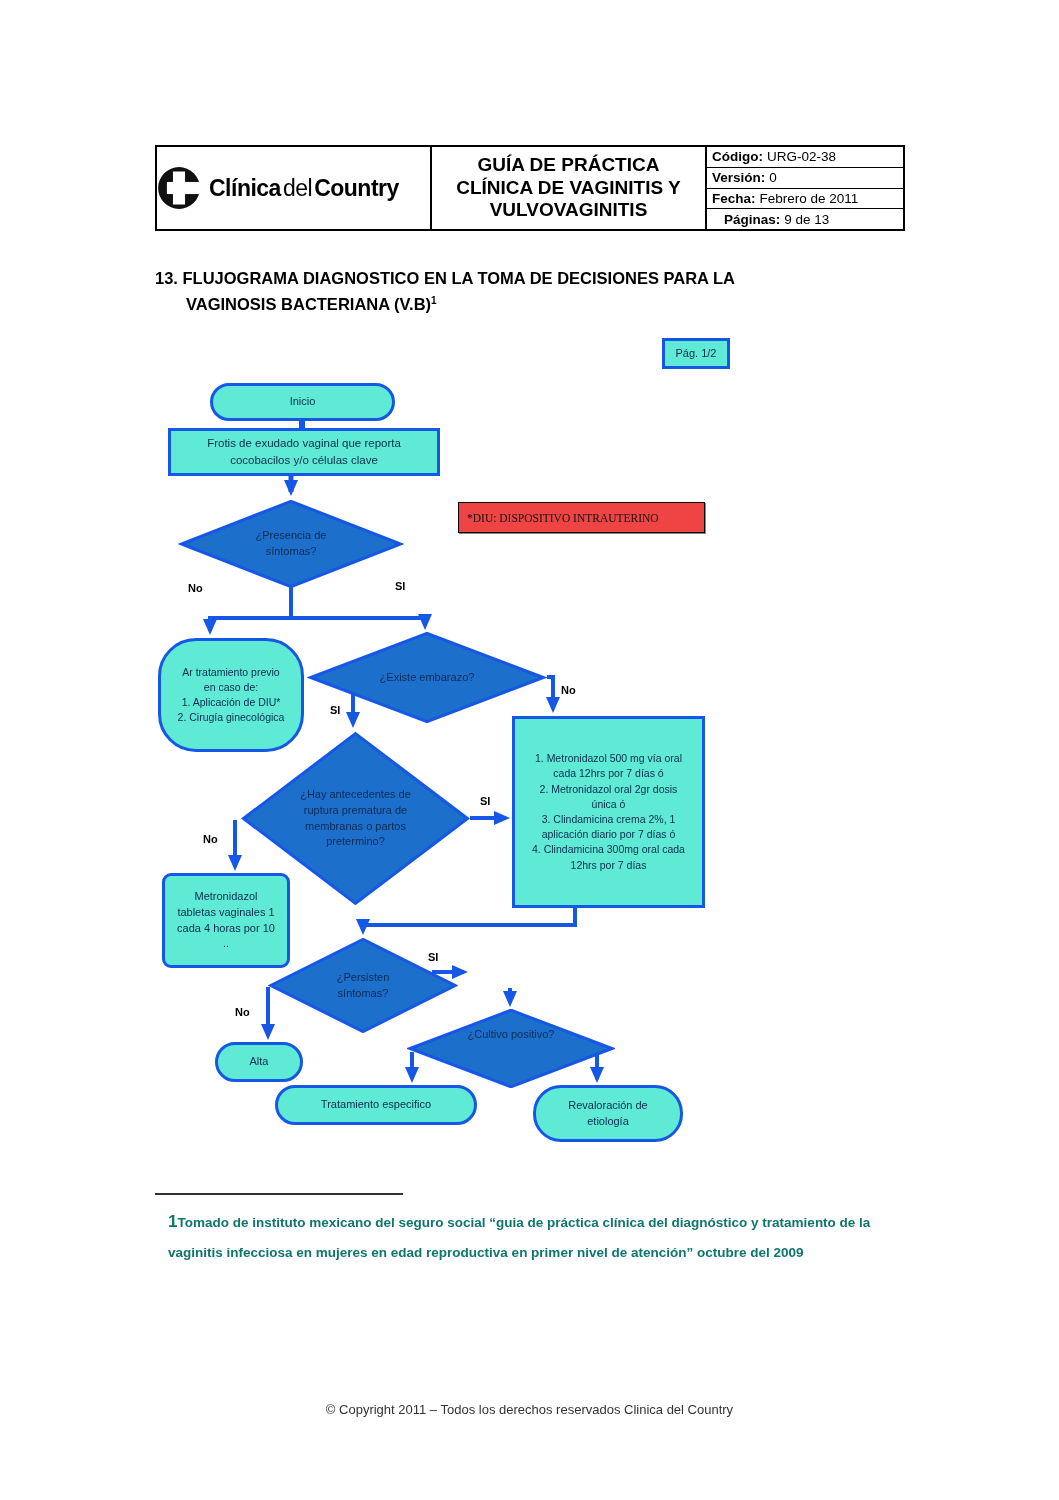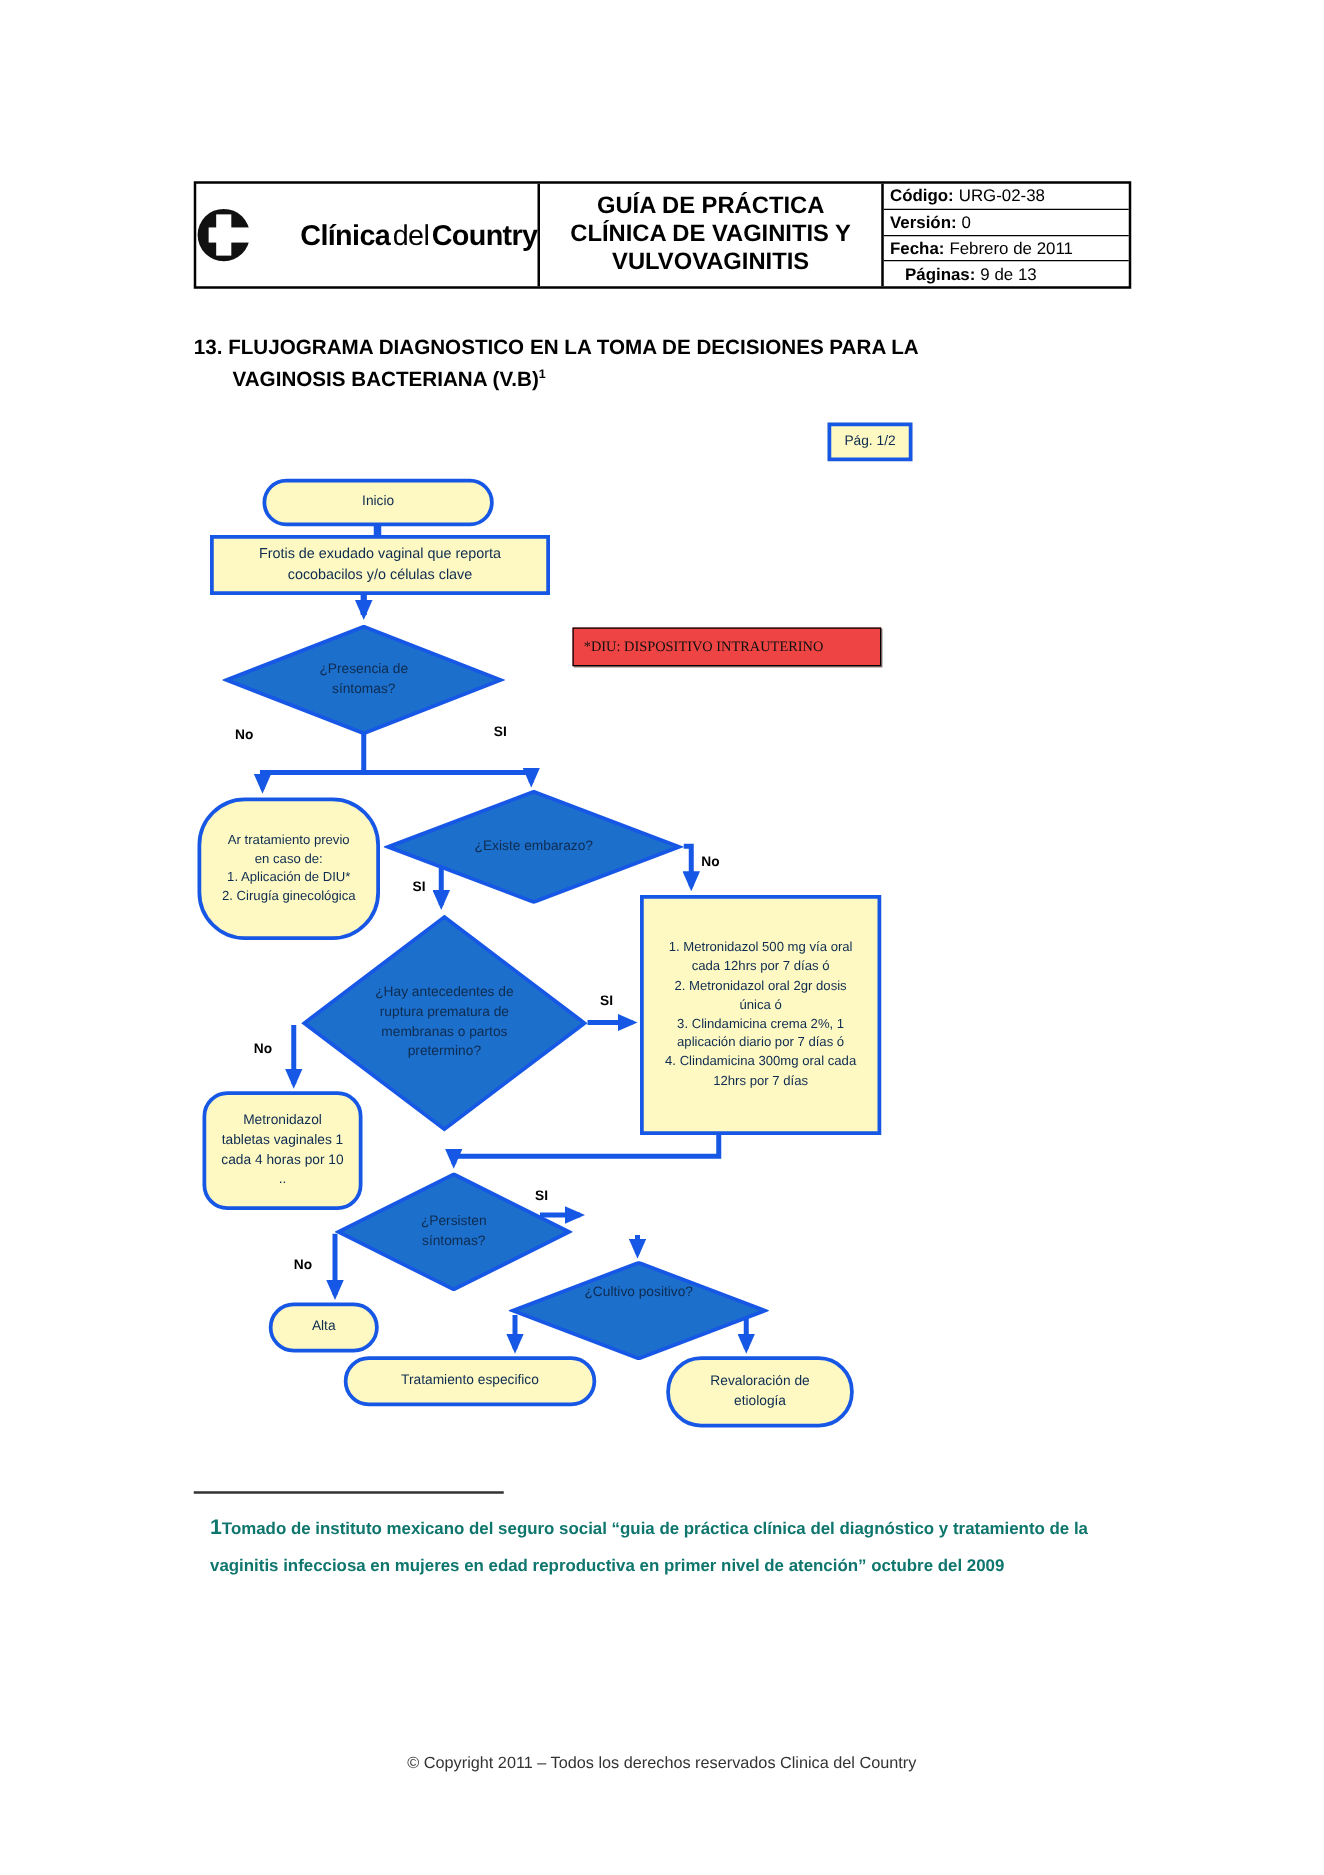--- a/index.html
+++ b/index.html
@@ -2,38 +2,38 @@
 <html><head>
 <meta charset="utf-8">
 <style>
   html,body{margin:0;padding:0;background:#fff;}
   .page{position:relative;width:1059px;height:1500px;background:#ffffff;
         font-family:"Liberation Sans", sans-serif;overflow:hidden;color:#000;}
 
   
   .hdr{position:absolute;left:155px;top:145px;width:750px;height:86px;
        border:2px solid #000;display:flex;background:#fff;box-sizing:border-box;}
-  .hdr-logo{flex:0 0 273px;border-right:2px solid #000;display:flex;align-items:center;justify-content:space-between;gap:8px;}
+  .hdr-logo{flex:0 0 273px;border-right:2px solid #000;display:flex;align-items:center;justify-content:flex-start;gap:8px;}
   .hdr-title{flex:0 0 273px;border-right:2px solid #000;display:flex;flex-direction:column;
              align-items:center;justify-content:center;font-weight:bold;font-size:19px;line-height:1.18;text-align:center;}
   .hdr-meta{flex:1;display:flex;flex-direction:column;font-size:13.5px;}
   .hdr-meta .row{flex:1;display:flex;align-items:center;padding-left:5px;border-bottom:1.5px solid #000;}
   .hdr-meta .row:last-child{border-bottom:none;margin-left:12px;}
   .hdr-meta b{margin-right:4px;}
   .logo-text{font-size:23px;letter-spacing:-0.5px;}
   .logo-text .bold{font-weight:bold;}
   .logo-text .light{font-weight:normal;margin:0 2px;}
 
   
   .sec{position:absolute;left:155px;top:266px;width:760px;font-weight:bold;font-size:16.5px;line-height:1.55;}
   .sec .l2{padding-left:31px;}
   .sec sup{font-size:10px;}
 
   
-  .node{position:absolute;background:#fef9c3;border:3px solid #1657e5;box-sizing:border-box;
+  .node{position:absolute;background:#5eead4;border:3px solid #1657e5;box-sizing:border-box;
         display:flex;align-items:center;justify-content:center;text-align:center;
         color:#0e2c50;font-size:11px;line-height:1.45;}
   .ntext{white-space:pre-line;padding:2px 4px;}
   .capsule{border-radius:22px;}
   .small{font-size:10.5px;}
   .diamond{position:absolute;}
   .diamond svg{position:absolute;left:0;top:0;width:100%;height:100%;display:block;}
   .diamond polygon{fill:#1d6fcc;stroke:#1657e5;stroke-width:3;}
   .dtext{position:relative;z-index:1;width:100%;height:100%;display:flex;align-items:center;
          justify-content:center;text-align:center;color:#0e2c50;font-size:11px;line-height:1.45;white-space:pre-line;}
@@ -173,21 +173,21 @@
   <div class="diamond" style="left:240px;top:731px;width:231px;height:175px;">
     <svg viewBox="0 0 100 100" preserveAspectRatio="none">
         <polygon points="50,1.5 98.5,50 50,98.5 1.5,50" vector-effect="non-scaling-stroke"></polygon>
       </svg>
     <span class="dtext">¿Hay antecedentes de
 ruptura prematura de
 membranas o partos
 pretermino?</span>
   </div>
 
-  <div class="node capsule" style="left:162px;top:873px;width:128px;height:95px;border-radius:20px;">
+  <div class="node capsule" style="left:162px;top:873px;width:128px;height:95px;border-radius:9px;">
     <span class="ntext">Metronidazol
 tabletas vaginales 1
 cada 4 horas por 10
 ..</span>
   </div>
 
   <div class="diamond" style="left:268px;top:938px;width:190px;height:95px;">
     <svg viewBox="0 0 100 100" preserveAspectRatio="none">
         <polygon points="50,1.5 98.5,50 50,98.5 1.5,50" vector-effect="non-scaling-stroke"></polygon>
       </svg>

